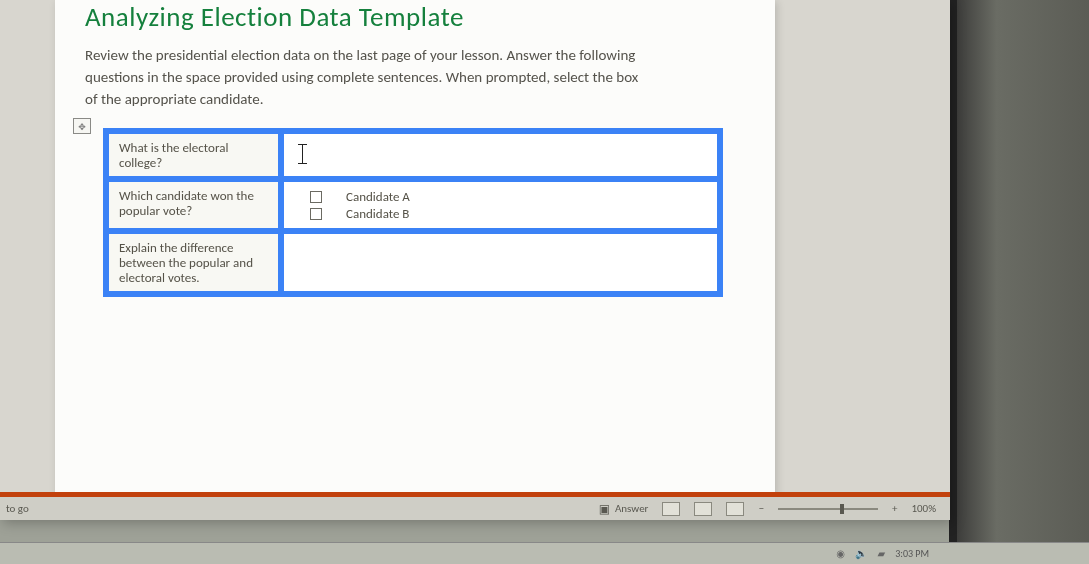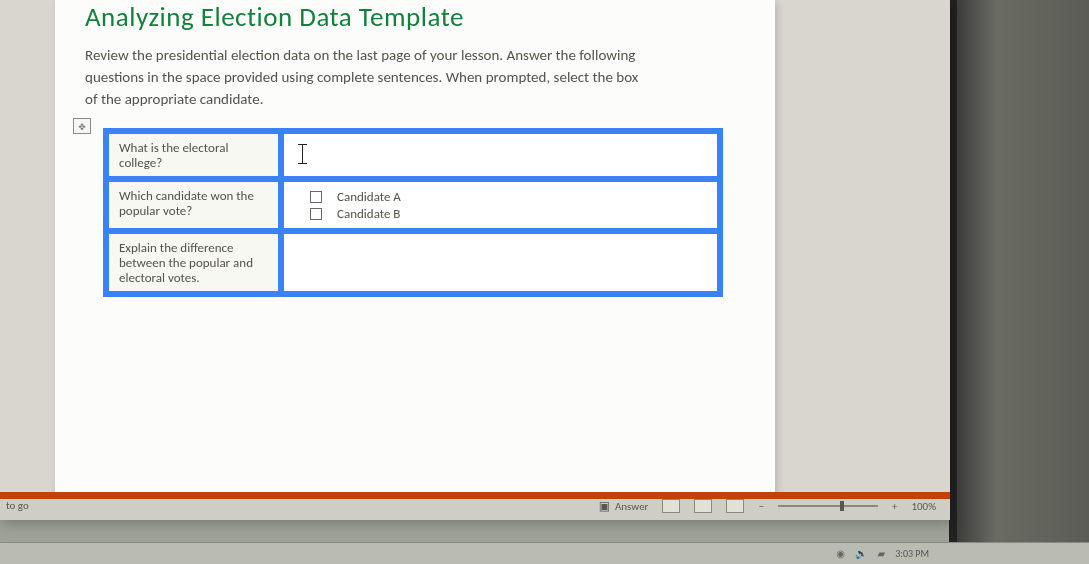--- a/index.html
+++ b/index.html
@@ -87,35 +87,35 @@
       display:inline-block;
       width: 1px; height: 20px;
       position: relative; top: 4px; left: 8px;
       background: #222;
     }
     .cursor::before, .cursor::after{
       content:""; position:absolute; left:-4px; width:9px; height:1px; background:#222;
     }
     .cursor::before{top:0}.cursor::after{bottom:0}
     .checkline {
-      display:flex; align-items:center; gap:15px; padding: 1px 16px;
+      display:flex; align-items:center; gap:24px; padding: 1px 16px;
     }
     .box {
       width: 12px; height: 12px;
       border: 1.2px solid #6b6a62;
       display:inline-block;
     }
     .status-bar {
       position: absolute;
       left: 0; bottom: 0;
       width: 950px; height: 28px;
       background: #cfcec6;
-      border-top: 7px solid #c2410c;
+      border-top: 5px solid #c2410c;
       display: flex;
-      align-items: flex-start;
+      align-items: center;
       font-size: 11px;
       color: #595850;
     }
     .status-left { padding-left: 6px;}
     .status-right {
       margin-left: auto;
       display:flex; align-items:center; gap:14px;
       padding-right: 14px;
     }
     .focus-btn { display:flex; align-items:center; gap:5px; }

